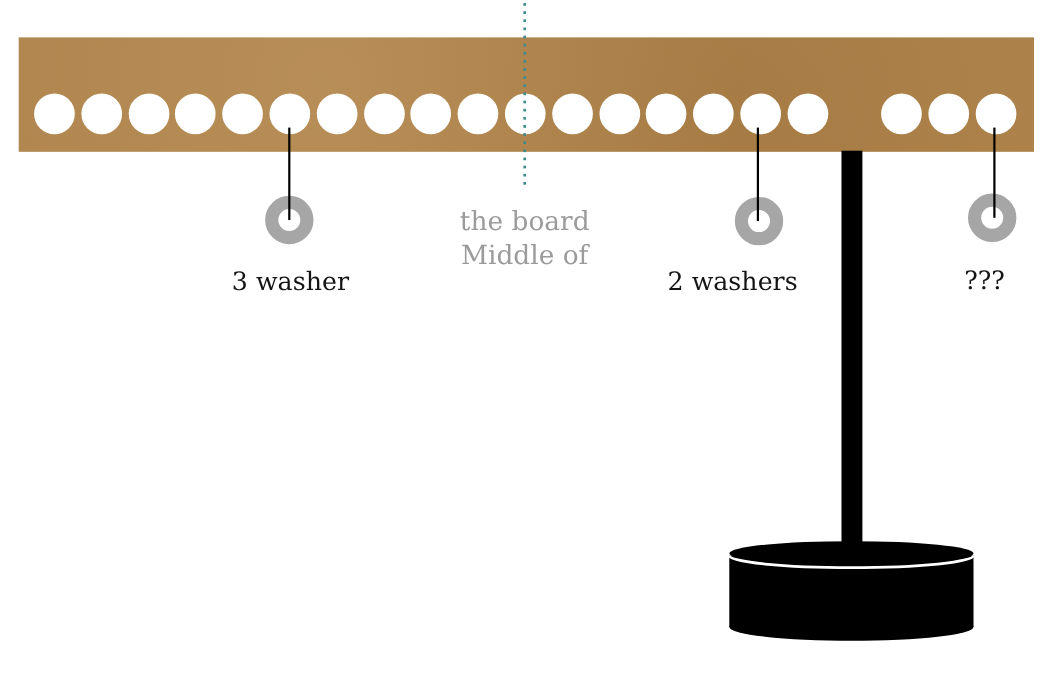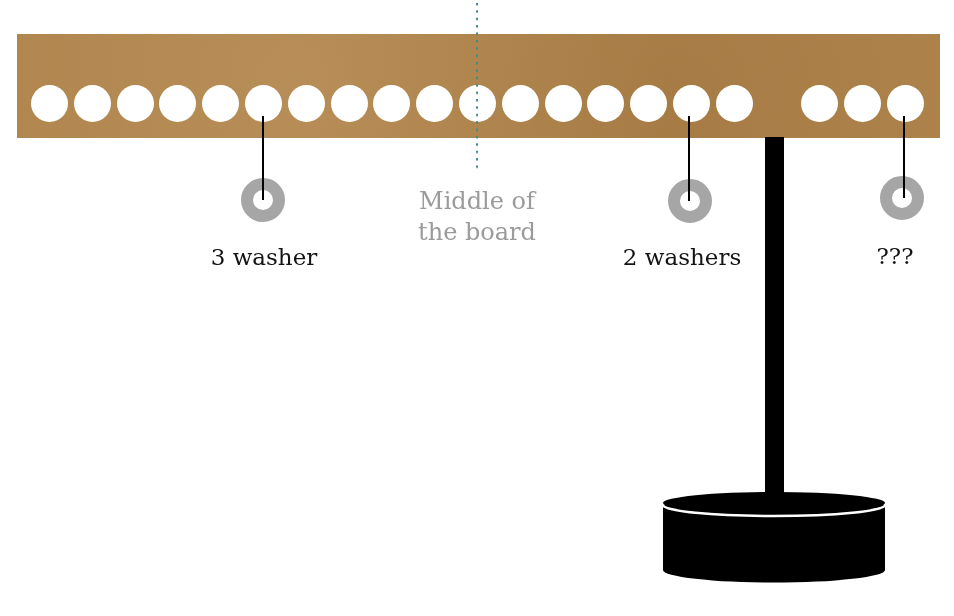--- a/index.html
+++ b/index.html
@@ -57,34 +57,34 @@
       <rect id="base-body" x="663" y="505" width="222" height="65" fill="#000000"></rect>
       <ellipse id="base-bottom" cx="774" cy="570" rx="111" ry="12.5" fill="#000000"></ellipse>
       <path id="base-highlight" fill="none" stroke-width="2.5" d="M 663 505 A 111 11 0 0 0 885 505" stroke="#FFFFFF"></path>
       <ellipse id="base-lid" cx="774" cy="503" rx="111" ry="11" fill="#000000"></ellipse>
     </g>
   </svg>
 
   <div class="dotted-line" id="middle-line" style="left: 475px; top: 2px; height: 168px; background-image: radial-gradient(1.4px at 2px 2px, rgb(62, 139, 139) 1.2px, rgba(0, 0, 0, 0) 1.5px); background-size: 4px 7.4px;"></div>
 
   <div class="middle-label" id="middle-label" style="left: 477px; top: 186px; color: rgb(155, 155, 155);">
+    <div>the board</div>
     <div>Middle of</div>
-    <div>the board</div>
   </div>
 
   <div>
     <div class="washer" style="left: 241px; top: 178px; width: 44px; height: 44px; border: 12px solid rgb(166, 166, 166);"></div>
     <div class="string" style="left: 261.75px; top: 116px; height: 84px; width: 2.5px; background-color: rgb(0, 0, 0);"></div>
     <div class="hang-label" style="left: 264px; top: 244px;">3 washer</div>
   </div>
 
   <div>
     <div class="washer" style="left: 668px; top: 179px; width: 44px; height: 44px; border: 12px solid rgb(166, 166, 166);"></div>
     <div class="string" style="left: 687.75px; top: 116px; height: 85px; width: 2.5px; background-color: rgb(0, 0, 0);"></div>
-    <div class="hang-label" style="left: 682px; top: 244px;">2 washers</div>
+    <div class="hang-label" style="left: 666px; top: 244px;">2 washers</div>
   </div>
 
   <div>
     <div class="washer" style="left: 880px; top: 176px; width: 44px; height: 44px; border: 12px solid rgb(166, 166, 166);"></div>
     <div class="string" style="left: 902.75px; top: 116px; height: 82px; width: 2.5px; background-color: rgb(0, 0, 0);"></div>
     <div class="hang-label" style="left: 895px; top: 243px;">???</div>
   </div>
 
 </div>
 

